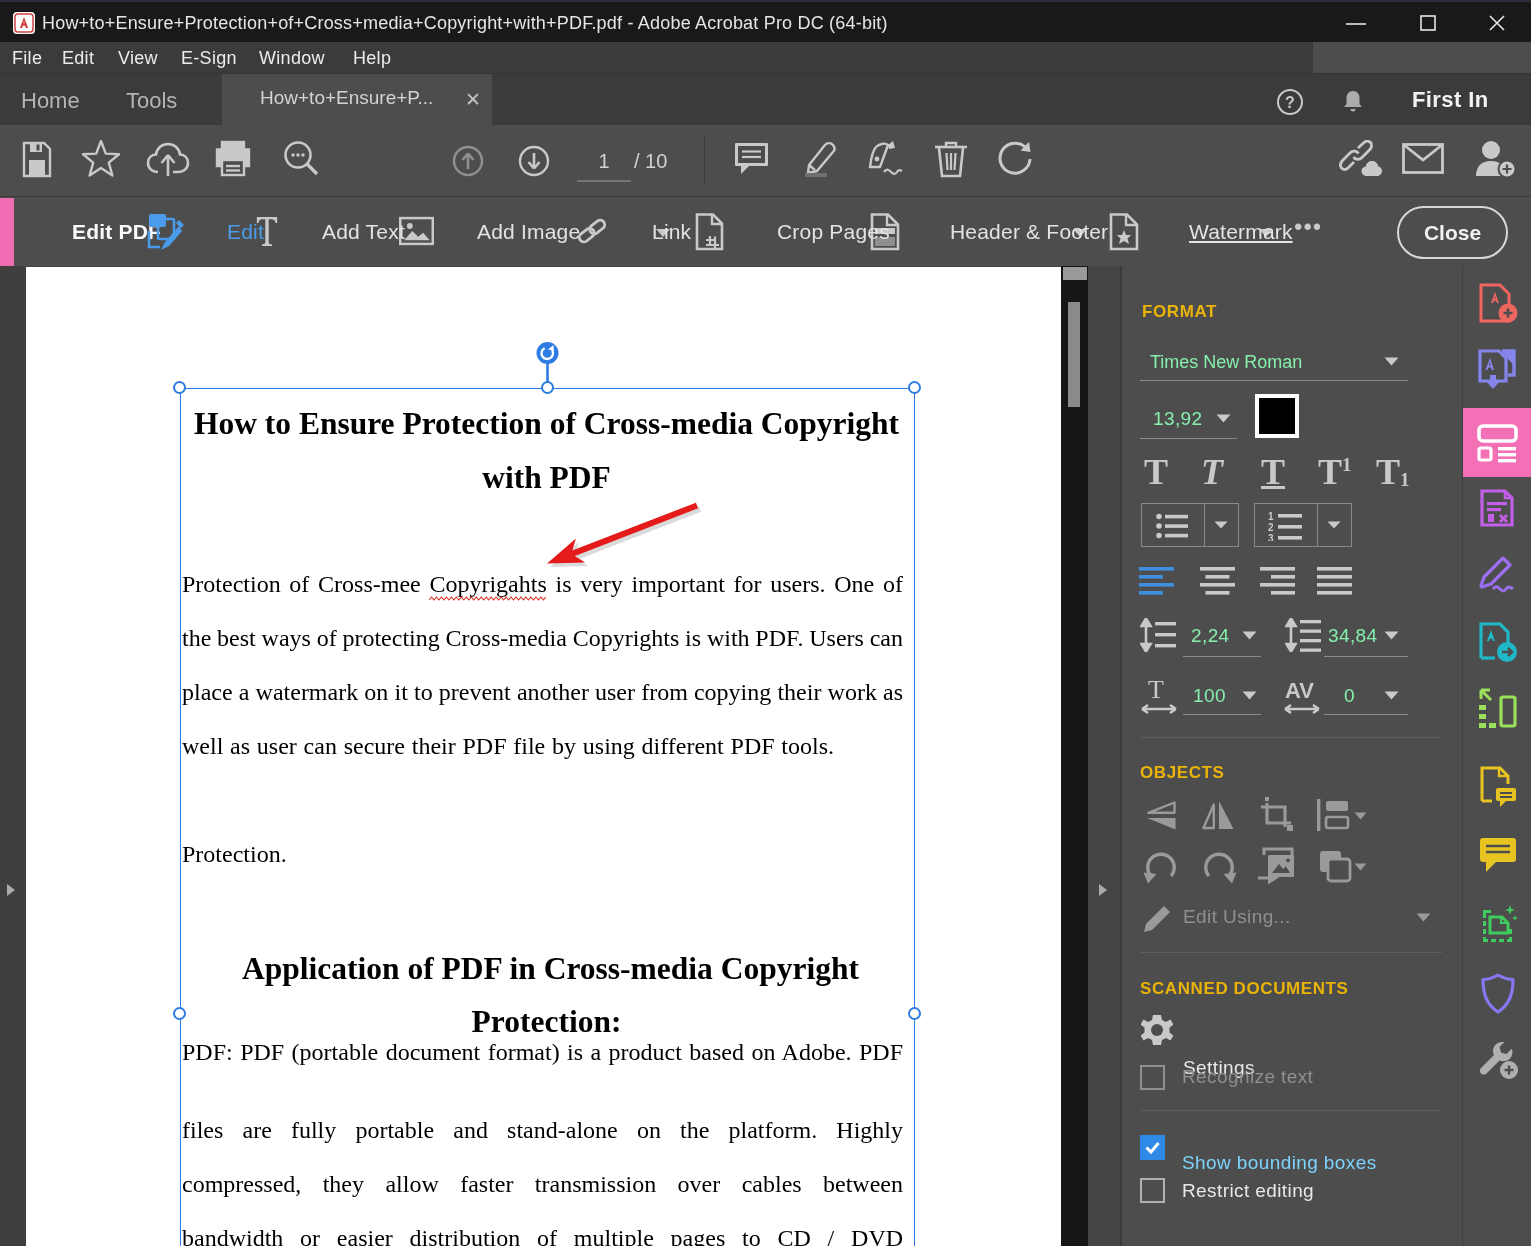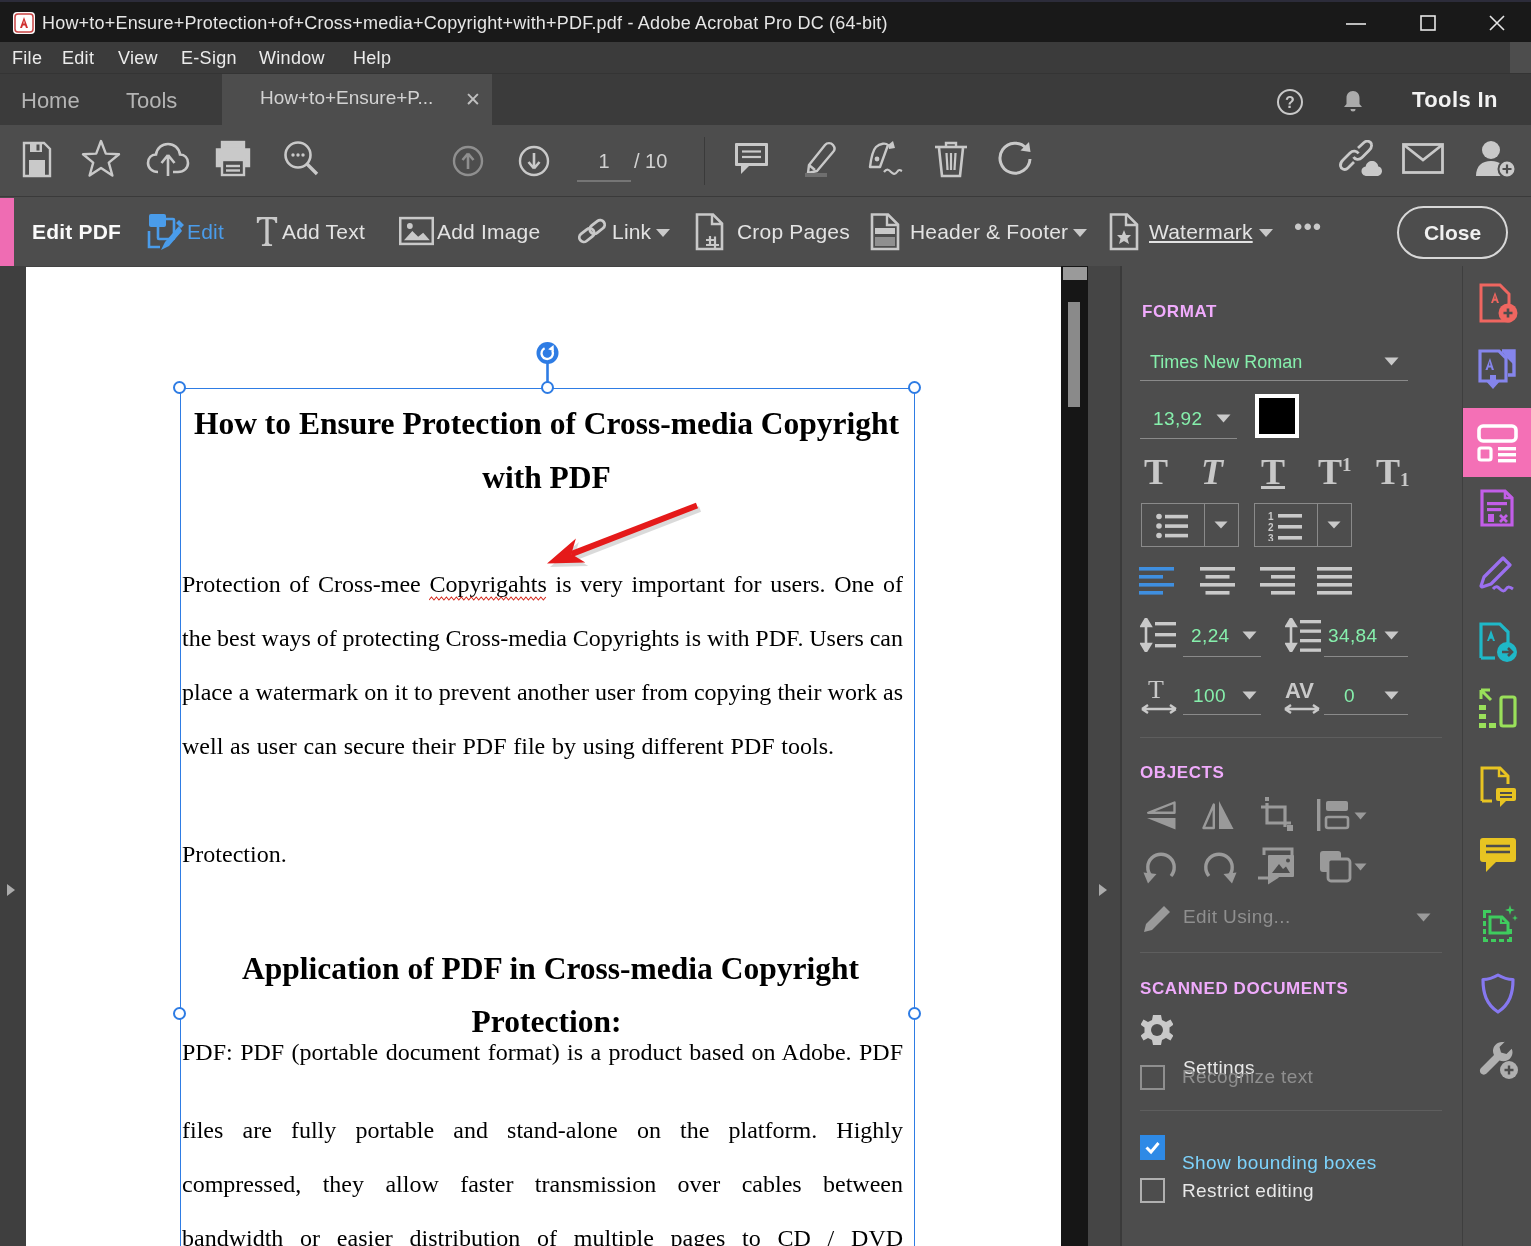--- a/index.html
+++ b/index.html
@@ -1,37 +1,37 @@
 <!DOCTYPE html>
 <html><head>
 <meta charset="utf-8">
 <style>
 * { margin:0; padding:0; box-sizing:border-box; }
 html,body { width:1531px; height:1246px; overflow:hidden; background:#4d4d4d; font-family:"Liberation Sans", sans-serif; }
 .abs { position:absolute; }
 #titlebar { position:absolute; left:0; top:0; width:1531px; height:42px; background:#191919; border-top:2px solid #2c2c3a; }
 #titletext { position:absolute; left:42px; top:11px; font-size:18px; color:#e6e6e6; letter-spacing:0.2px; }
-#menubar { position:absolute; left:0; top:42px; width:1510px; height:31px; background:#3b3b3b;padding-left:36px; }
+#menubar { position:absolute; left:0; top:42px; width:1313px; height:31px; background:#3b3b3b;padding-left:36px; }
 .menuitem { position:absolute; top:6px; font-size:18px; color:#ececec; letter-spacing:0.3px; }
 #tabstrip { position:absolute; left:0; top:73px; width:1531px; height:52px; background:#3b3b3b; border-top:1px solid #343434; }
 #activetab { position:absolute; left:222px; top:0; width:270px; height:52px; background:#4d4d4d; }
 .tabtxt { position:absolute; font-size:22px; color:#b4b4b4; top:14px; }
 #toolbar { position:absolute; left:0; top:125px; width:1531px; height:72px; background:#4d4d4d; border-bottom:1px solid #3a3a3a; }
 #editbar { position:absolute; left:0; top:198px; width:1531px; height:68px; background:#4d4d4d; }
 #pinkbar { position:absolute; left:0; top:0; width:14px; height:68px; background:#ef6cb3; }
-.ebtxt { position:absolute; top:22px; font-size:21px; color:#e3e3e3; letter-spacing:0.2px; }
+.ebtxt { position:absolute; top:22px; font-size:21px; color:#e3e3e3; letter-spacing:0.2px;margin-left:40px; }
 #docarea { position:absolute; left:0; top:266px; width:1120px; height:980px; background:#434343; }
 #leftstrip { position:absolute; left:0; top:0; width:26px; height:980px; background:#3f3f3f; }
 #page { position:absolute; left:26px; top:1px; width:1035px; height:979px; background:#ffffff; }
 #scrolltrack { position:absolute; left:1061px; top:0; width:27px; height:980px; background:#161616; }
 #rightstrip2 { position:absolute; left:1088px; top:0; width:32px; height:980px; background:#454545; }
 #panel { position:absolute; left:1120px; top:266px; width:342px; height:980px; background:#4d4d4d; border-left:2px solid #3a3a3a; }
 #iconstrip { position:absolute; left:1462px; top:266px; width:69px; height:980px; background:#4d4d4d; border-left:1px solid #3e3e3e; }
 .ptxt { font-size:19px; color:#86efac; position:absolute; letter-spacing:0.4px; }
-.phead { font-size:17px; font-weight:bold; color:#f0abfc; letter-spacing:0.6px; position:absolute;text-align:right; }
+.phead { font-size:17px; font-weight:bold; color:#eab308; letter-spacing:0.6px; position:absolute;text-align:right; }
 .pline { position:absolute; height:1px; background:#8a8a8a; }
 .psep { position:absolute; height:1px; background:#5e5e5e; }
 .serif { font-family:"Liberation Serif", serif; color:#000; position:absolute; }
 .tline { left:160px; width:721px; text-align:center; font-size:31.5px; font-weight:bold; line-height:1; white-space:nowrap; }
 .bline { left:156px; width:721px; font-size:24px; line-height:1; white-space:nowrap; }
 .just { white-space:nowrap; }
 .sqw { position:relative; }
 .sqw svg { position:absolute; left:0; bottom:-4px; width:100%; height:5px; }
 .hcirc { position:absolute; width:13px; height:13px; border-radius:50%; background:#fff; border:2px solid #2e7ce4; }
 .tbtn { position:absolute; font-family:"Liberation Serif", serif; font-size:36px; font-weight:bold; color:#c8c8c8; line-height:1; }
@@ -73,21 +73,21 @@
     <div style="position:absolute;left:243px;top:14px;font-size:19px;color:#c0c0c0;">✕</div>
   </div>
   <svg class="abs" style="left:1276px;top:14px" width="28" height="28" viewBox="0 0 28 28">
       <circle cx="14" cy="14" r="12" fill="none" stroke="#c9c9c9" stroke-width="2"></circle>
       <text x="14" y="20" text-anchor="middle" font-size="16" font-weight="bold" fill="#c9c9c9" font-family="Liberation Sans">?</text>
     </svg>
   <svg class="abs" style="left:1340px;top:14px" width="26" height="28" viewBox="0 0 26 28">
       <path d="M13 3 C9 3 6.5 6 6.5 10 L6.5 16 L4 19 L22 19 L19.5 16 L19.5 10 C19.5 6 17 3 13 3 Z" fill="#ababab"></path>
       <path d="M10.5 21 a2.5 2.5 0 0 0 5 0 Z" fill="#ababab"></path>
     </svg>
-  <div style="position:absolute;left:1412px;top:13px;font-size:22px;font-weight:bold;color:#f2f2f2;letter-spacing:0.4px;">Tools In</div>
+  <div style="position:absolute;left:1412px;top:13px;font-size:22px;font-weight:bold;color:#f2f2f2;letter-spacing:0.4px;">First In</div>
 </div>
 <div id="toolbar">
   <svg class="abs" style="left:21px;top:15px" width="32" height="40" viewBox="0 0 32 40">
       <g fill="none" stroke="#c9c9c9" stroke-width="2.4">
         <path d="M3 10 L3 37 L29 37 L29 10 L23 4 L3 4 Z" transform="translate(0,-1)"></path>
         <rect x="9" y="3" width="12" height="9" fill="#c9c9c9" stroke="none"></rect>
         <rect x="15.5" y="4.5" width="3" height="6" fill="#4d4d4d" stroke="none"></rect>
         <rect x="8" y="20" width="16" height="16" fill="#c9c9c9" stroke="none"></rect>
       </g>
     </svg>

